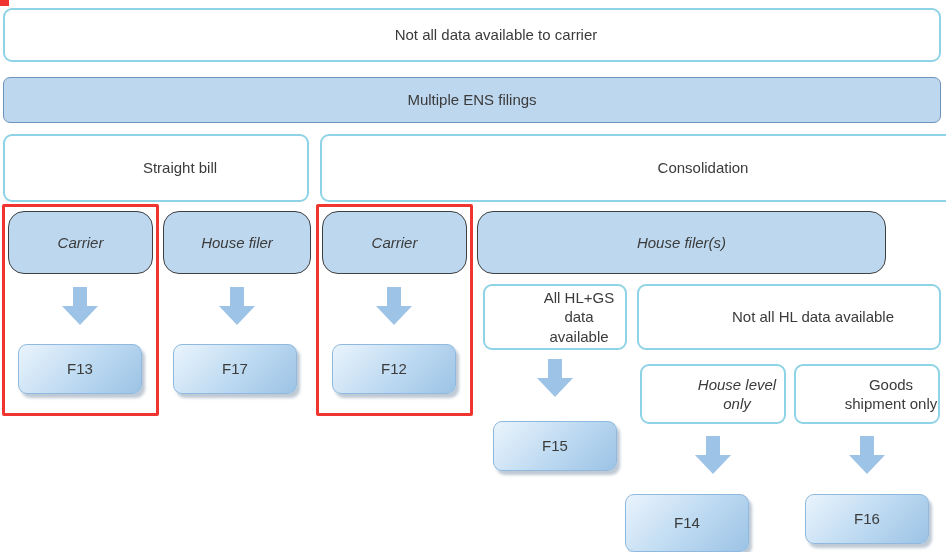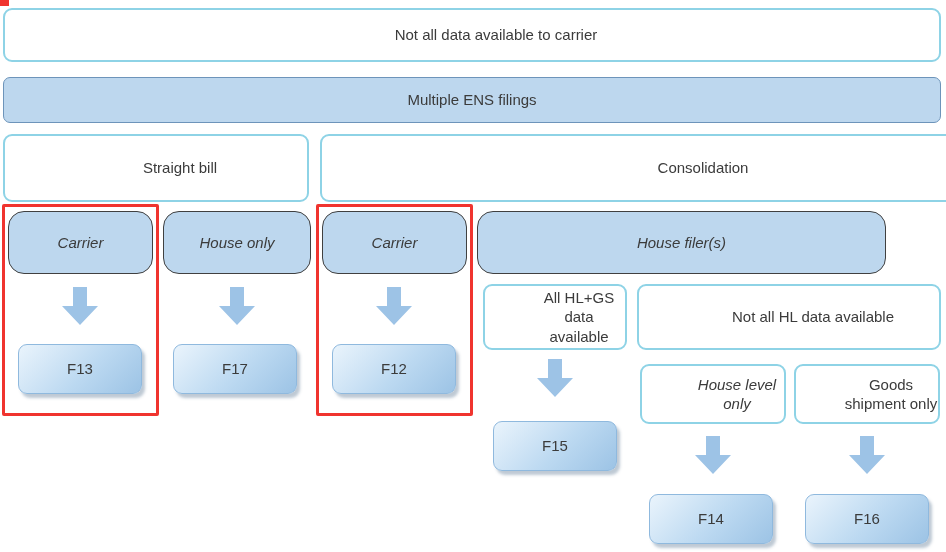--- a/index.html
+++ b/index.html
@@ -70,21 +70,21 @@
   <div class="crop-mark"></div>
 
   <div class="box outline" style="left:3px; top:8px; width:938px; height:54px;">Not all data available to carrier</div>
 
   <div class="box fill" style="left:3px; top:77px; width:938px; height:46px;">Multiple ENS filings</div>
 
   <div class="box outline" style="left:3px; top:134px; width:306px; height:68px;">Straight bill</div>
   <div class="box outline" style="left:320px; top:134px; width:718px; height:68px;">Consolidation</div>
 
   <div class="box filer" style="left:8px; top:211px; width:145px; height:63px;">Carrier</div>
-  <div class="box filer" style="left:163px; top:211px; width:148px; height:63px;">House only</div>
+  <div class="box filer" style="left:163px; top:211px; width:148px; height:63px;">House filer</div>
   <div class="box filer" style="left:322px; top:211px; width:145px; height:63px;">Carrier</div>
   <div class="box filer" style="left:477px; top:211px; width:409px; height:63px;">House filer(s)</div>
 
   <svg class="arrow" style="left:62px; top:287px;" viewBox="0 0 36 38">
     <path d="M11 0 H25 V19 H36 L18 38 L0 19 H11 Z" style="fill:var(--arrow-fill, #9dc3e6)"></path>
   </svg>
   <svg class="arrow" style="left:219px; top:287px;" viewBox="0 0 36 38">
     <path d="M11 0 H25 V19 H36 L18 38 L0 19 H11 Z" style="fill:var(--arrow-fill, #9dc3e6)"></path>
   </svg>
   <svg class="arrow" style="left:376px; top:287px;" viewBox="0 0 36 38">
@@ -110,19 +110,19 @@
   <div class="box outline prewrap" style="left:794px; top:364px; width:146px; height:60px;">Goods
 shipment only</div>
 
   <svg class="arrow" style="left:695px; top:436px;" viewBox="0 0 36 38">
     <path d="M11 0 H25 V19 H36 L18 38 L0 19 H11 Z" style="fill:var(--arrow-fill, #9dc3e6)"></path>
   </svg>
   <svg class="arrow" style="left:849px; top:436px;" viewBox="0 0 36 38">
     <path d="M11 0 H25 V19 H36 L18 38 L0 19 H11 Z" style="fill:var(--arrow-fill, #9dc3e6)"></path>
   </svg>
 
-  <div class="box fbtn" style="left:649px; top:494px; width:124px; height:50px;">F14</div>
+  <div class="box fbtn" style="left:625px; top:494px; width:124px; height:58px;">F14</div>
   <div class="box fbtn" style="left:805px; top:494px; width:124px; height:50px;">F16</div>
 
   <div class="hl" style="left:2px; top:204px; width:157px; height:212px;"></div>
   <div class="hl" style="left:316px; top:204px; width:157px; height:212px;"></div>
 
 </div>
 
 </body></html>

